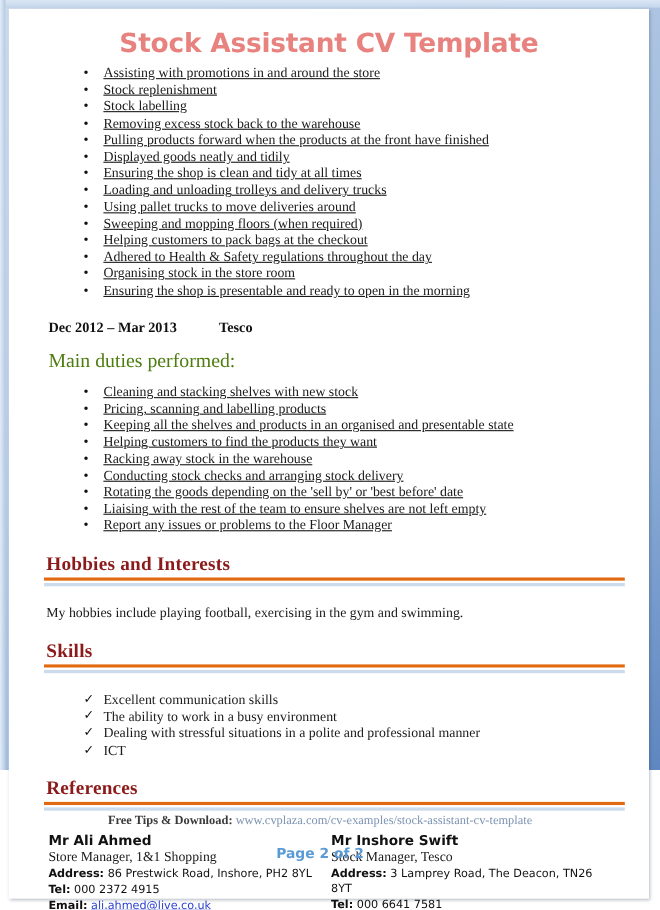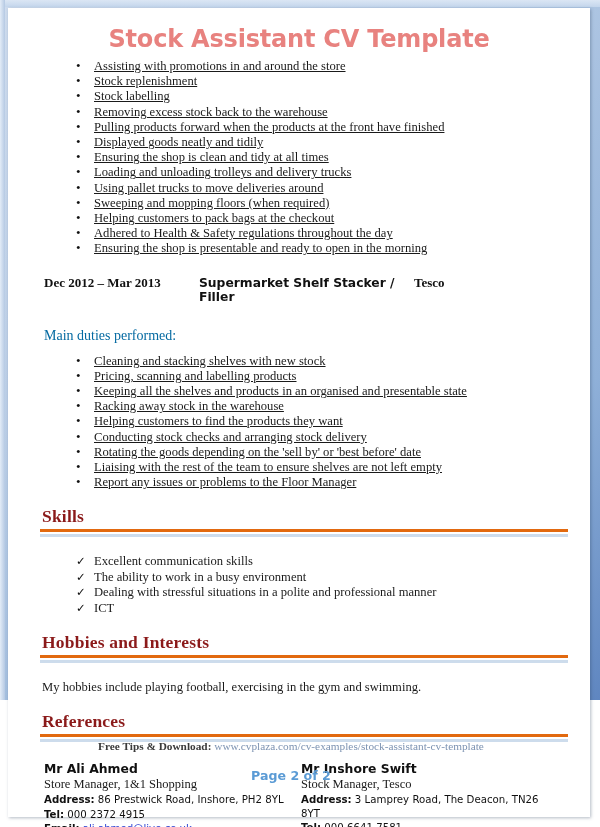--- a/index.html
+++ b/index.html
@@ -128,23 +128,23 @@
     flex: 0 0 215px;
   }
   .job-employer {
     font-family: "Liberation Serif", serif;
     font-size: 13px;
     font-weight: bold;
     color: #111;
   }
   .job-intro {
     font-family: "Liberation Serif", serif;
-    font-size: 14px;
-    color: #0369a1;
-    margin: 24px 0 10px 0;
+    font-size: 18px;
+    color: #4d7c0f;
+    margin: 12px 0 10px 0;
     padding-left: 14px;
   }
 
   
   .section-head {
     margin: 0;
     padding: 0 0 0 12px;
     font-family: "Liberation Serif", serif;
     font-size: 17.5px;
     font-weight: bold;
@@ -256,73 +256,73 @@
       <li>Stock labelling</li>
       <li>Removing excess stock back to the warehouse</li>
       <li>Pulling products forward when the products at the front have finished</li>
       <li>Displayed goods neatly and tidily</li>
       <li>Ensuring the shop is clean and tidy at all times</li>
       <li>Loading and unloading trolleys and delivery trucks</li>
       <li>Using pallet trucks to move deliveries around</li>
       <li>Sweeping and mopping floors (when required)</li>
       <li>Helping customers to pack bags at the checkout</li>
       <li>Adhered to Health &amp; Safety regulations throughout the day</li>
+      <li>Organising stock in the store room</li>
       <li>Ensuring the shop is presentable and ready to open in the morning</li>
     </ul>
 
     <div class="job-row">
       <div class="job-dates">Dec 2012 – Mar 2013</div>
-      <div class="job-title">Supermarket Shelf Stacker / Filler</div>
       <div class="job-employer">Tesco</div>
     </div>
 
     <p class="job-intro">Main duties performed:</p>
 
     <ul class="bullets">
       <li>Cleaning and stacking shelves with new stock</li>
       <li>Pricing, scanning and labelling products</li>
       <li>Keeping all the shelves and products in an organised and presentable state</li>
+      <li>Helping customers to find the products they want</li>
       <li>Racking away stock in the warehouse</li>
-      <li>Helping customers to find the products they want</li>
       <li>Conducting stock checks and arranging stock delivery</li>
       <li>Rotating the goods depending on the 'sell by' or 'best before' date</li>
       <li>Liaising with the rest of the team to ensure shelves are not left empty</li>
       <li>Report any issues or problems to the Floor Manager</li>
     </ul>
+
+    <div class="section-block">
+      <h2 class="section-head">Hobbies and Interests</h2>
+      <div class="rule">
+        <div class="bar-orange"></div>
+        <div class="bar-gap"></div>
+        <div class="bar-blue"></div>
+      </div>
+      <div class="section-body">
+        <p class="hobbies-text">My hobbies include playing football, exercising in the gym and swimming.</p>
+      </div>
+    </div>
 
     <div class="section-block">
       <h2 class="section-head">Skills</h2>
       <div class="rule">
         <div class="bar-orange"></div>
         <div class="bar-gap"></div>
         <div class="bar-blue"></div>
       </div>
       <div class="section-body">
         <ul class="checks">
           <li>Excellent communication skills</li>
           <li>The ability to work in a busy environment</li>
           <li>Dealing with stressful situations in a polite and professional manner</li>
           <li>ICT</li>
         </ul>
       </div>
     </div>
 
     <div class="section-block">
-      <h2 class="section-head">Hobbies and Interests</h2>
-      <div class="rule">
-        <div class="bar-orange"></div>
-        <div class="bar-gap"></div>
-        <div class="bar-blue"></div>
-      </div>
-      <div class="section-body">
-        <p class="hobbies-text">My hobbies include playing football, exercising in the gym and swimming.</p>
-      </div>
-    </div>
-
-    <div class="section-block">
       <h2 class="section-head">References</h2>
       <div class="rule">
         <div class="bar-orange"></div>
         <div class="bar-gap"></div>
         <div class="bar-blue"></div>
       </div>
 
       <div class="refs">
 
         <div class="ref-col">

